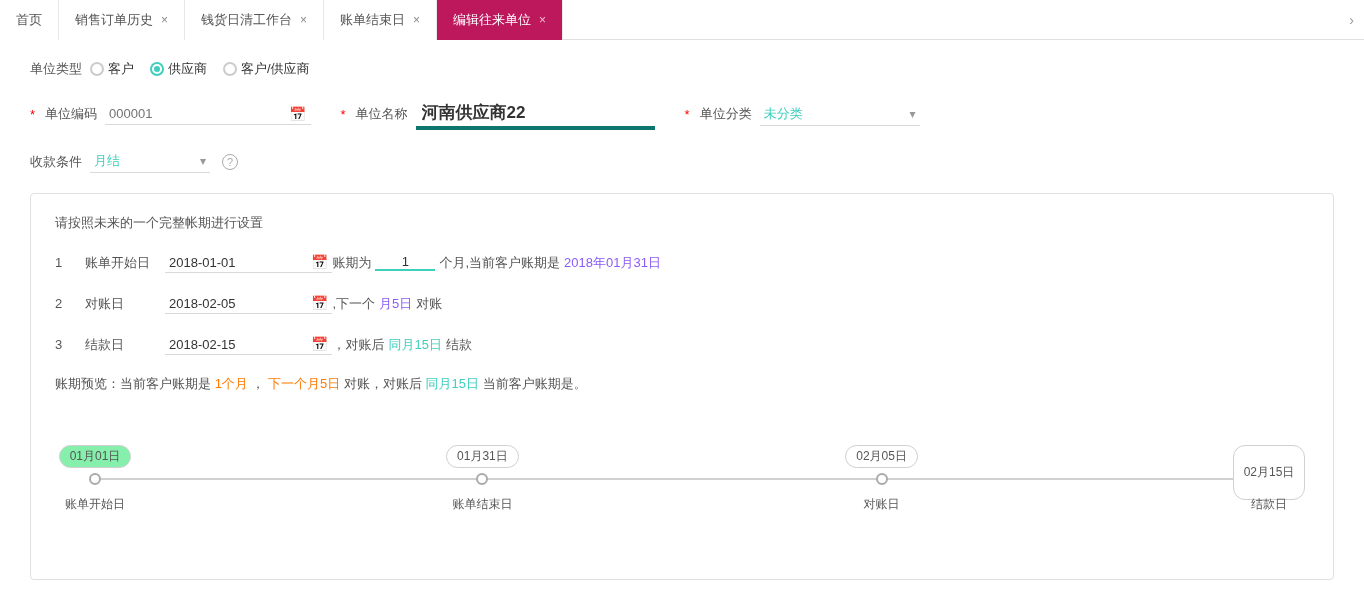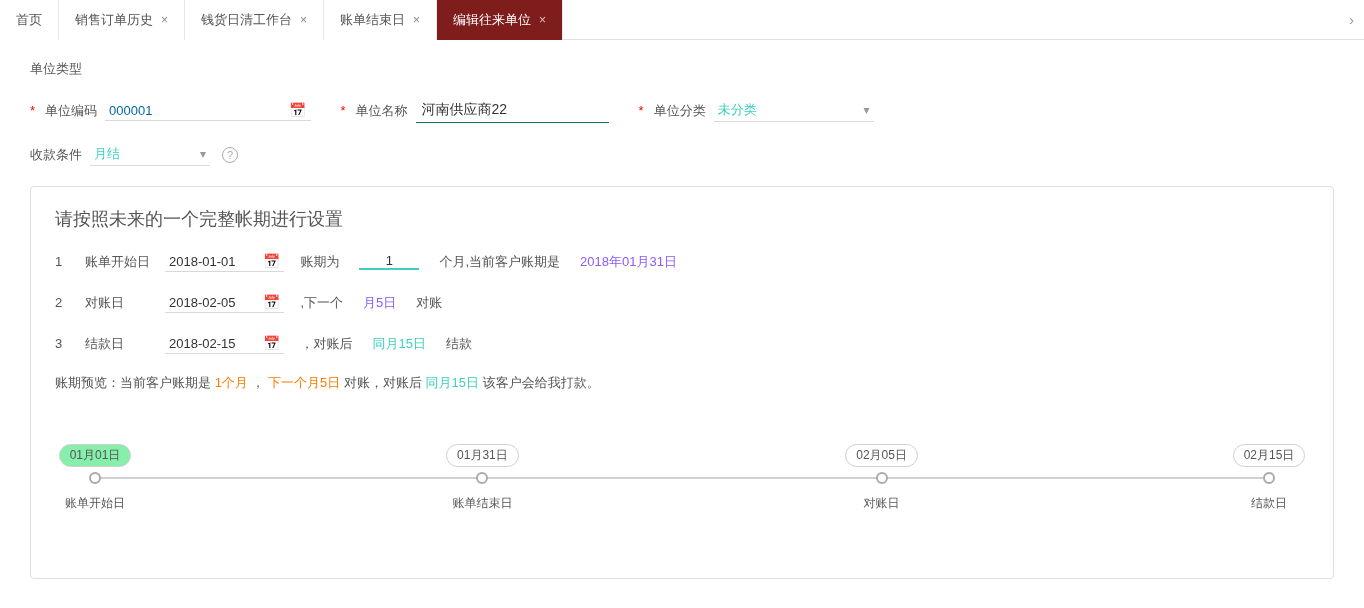--- a/index.html
+++ b/index.html
@@ -21,21 +21,21 @@
       height: 40px;
       font-size: 13px;
       color: #555;
       cursor: pointer;
       border-right: 1px solid #e8e8e8;
       white-space: nowrap;
       background: #fff;
       position: relative;
     }
     .tab-item.active {
-      background: #7f1d1d;
+      background: #be185d;
       color: #fff;
     }
     .tab-close {
       margin-left: 8px;
       font-size: 12px;
       color: inherit;
       opacity: 0.7;
       cursor: pointer;
     }
     .tab-arrow {
@@ -101,39 +101,40 @@
     }
     .radio-circle.checked::after {
       content: '';
       width: 6px;
       height: 6px;
       border-radius: 50%;
       background: #3ecfbf;
     }
     .form-input {
       border: none;
-      border-bottom: 1px solid #0f766e;
+      border-bottom: 4px solid #0f766e;
       outline: none;
       padding: 4px 6px;
-      font-size: 14px;
+      font-size: 17px;
       color: #333;
       background: transparent;
       min-width: 120px;
+      font-weight: bold;
     }
     .field-with-icon {
       display: flex;
       align-items: center;
       border-bottom: 1px solid #d9d9d9;
       padding: 2px 4px;
     }
     .field-with-icon input {
       border: none;
       outline: none;
       font-size: 13px;
-      color: #0369a1;
+      color: #737373;
       background: transparent;
       min-width: 100px;
     }
     .field-icon {
       color: #999;
       font-size: 14px;
       cursor: pointer;
       margin-left: 4px;
     }
     .select-field {
@@ -168,21 +169,21 @@
     }
 
     
     .panel {
       border: 1px solid #e0e0e0;
       border-radius: 4px;
       padding: 20px 24px;
       background: #fff;
     }
     .panel-title {
-      font-size: 18px;
+      font-size: 13px;
       color: #555;
       margin-bottom: 20px;
     }
     .settings-row {
       display: flex;
       align-items: center;
       margin-bottom: 20px;
       gap: 0;
     }
     .row-num {
@@ -193,40 +194,40 @@
     .row-label {
       width: 80px;
       color: #555;
       font-size: 13px;
     }
     .date-field {
       display: flex;
       align-items: center;
       border-bottom: 1px solid #d9d9d9;
       padding: 2px 4px;
+      gap: 48px;
     }
     .date-input {
       border: none;
       outline: none;
       font-size: 13px;
       color: #333;
       width: 90px;
       background: transparent;
     }
     .cal-icon {
       color: #3ecfbf;
       cursor: pointer;
       font-size: 14px;
       margin-left: 4px;
     }
     .row-desc {
       display: flex;
       align-items: center;
-      gap: 20px;
-      margin-left: 16px;
+      gap: 4px;
       font-size: 13px;
       color: #555;
       flex-wrap: wrap;
     }
     .period-input {
       border: none;
       border-bottom: 2px solid #3ecfbf;
       outline: none;
       font-size: 13px;
       color: #333;
@@ -275,20 +276,34 @@
     <span class="tab-close">×</span>
   </div>
   <div class="tab-arrow">›</div>
 </div>
 
 <div class="main-content">
 
   <div class="form-row">
     <div class="form-group">
       <span class="form-label">单位类型</span>
+      <div class="radio-group">
+        <div class="radio-item">
+          <div class="radio-circle"></div>
+          <span>客户</span>
+        </div>
+        <div class="radio-item">
+          <div class="radio-circle checked"></div>
+          <span>供应商</span>
+        </div>
+        <div class="radio-item">
+          <div class="radio-circle"></div>
+          <span>客户/供应商</span>
+        </div>
+      </div>
     </div>
   </div>
 
   <div class="form-row">
     <div class="form-group">
       <span class="required-star">*</span>
       <span class="form-label">单位编码</span>
       <div class="field-with-icon">
         <input type="text" value="000001" style="">
         <span class="field-icon">📅</span>
@@ -366,21 +381,21 @@
       </div>
     </div>
 
     <div class="preview-text">
       <span>账期预览：当前客户账期是</span>
       <span class="highlight-orange" style="color:#ff7a00;">1个月</span>
       <span>，</span>
       <span class="highlight-orange" style="color:#ff7a00;">下一个月5日</span>
       <span>对账，对账后</span>
       <span class="highlight-cyan" style="color:#3ecfbf;">同月15日</span>
-      <span>该客户会给我打款。</span>
+      <span>当前客户账期是。</span>
     </div>
 
     <div class="timeline-wrapper">
       <div style="position:relative; width:100%; height:60px;">
 
         <div style="position:absolute; top:50%; left:0; right:0; height:2px; background:#d0d0d0; transform:translateY(-50%); z-index:0;"></div>
 
         <div style="position:absolute; top:50%; left:0%; transform:translate(-50%,-50%); z-index:1; display:flex; flex-direction:column; align-items:center;">
           <div style="width:12px;height:12px;border-radius:50%;border:2px solid #aaa;background:#fff;"></div>
           <div style="position:absolute;top:-28px;font-size:12px;color:#555;white-space:nowrap;background:#86efac;border:1px solid #d0d0d0;border-radius:12px;padding:2px 10px;">01月01日</div>
@@ -391,21 +406,21 @@
           <div style="position:absolute;top:-28px;font-size:12px;color:#555;white-space:nowrap;background:#fff;border:1px solid #d0d0d0;border-radius:12px;padding:2px 10px;">01月31日</div>
           <div style="position:absolute;bottom:-28px;font-size:12px;color:#555;white-space:nowrap;">账单结束日</div>
         </div>
         <div style="position:absolute; top:50%; left:67%; transform:translate(-50%,-50%); z-index:1; display:flex; flex-direction:column; align-items:center;justify-content:center;">
           <div style="width:12px;height:12px;border-radius:50%;border:2px solid #aaa;background:#fff;"></div>
           <div style="position:absolute;top:-28px;font-size:12px;color:#555;white-space:nowrap;background:#fff;border:1px solid #d0d0d0;border-radius:12px;padding:2px 10px;">02月05日</div>
           <div style="position:absolute;bottom:-28px;font-size:12px;color:#555;white-space:nowrap;">对账日</div>
         </div>
         <div style="position:absolute; top:50%; left:100%; transform:translate(-50%,-50%); z-index:1; display:flex; flex-direction:column; align-items:center;">
           <div style="width:12px;height:12px;border-radius:50%;border:2px solid #aaa;background:#fff;"></div>
-          <div style="position:absolute;top:-28px;font-size:12px;color:#555;white-space:nowrap;background:#fff;border:1px solid #d0d0d0;border-radius:12px;padding:2px 10px;">02月15日</div>
+          <div style="position:absolute;top:-28px;font-size:12px;color:#555;white-space:nowrap;background:#fff;border:1px solid #d0d0d0;border-radius:12px;padding:18px 10px;">02月15日</div>
           <div style="position:absolute;bottom:-28px;font-size:12px;color:#555;white-space:nowrap;">结款日</div>
         </div>
       </div>
     </div>
 
   </div>
 
 </div>
 
 </body></html>

